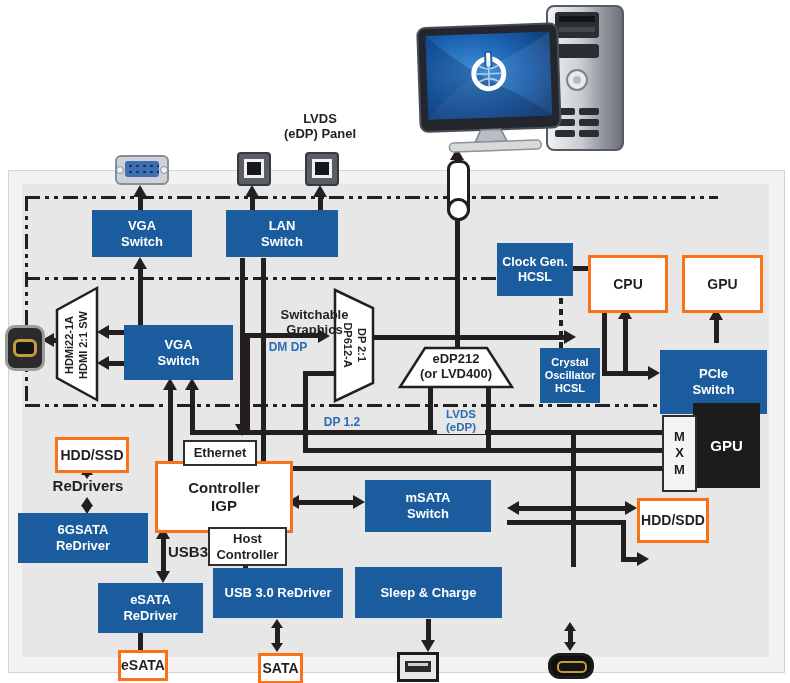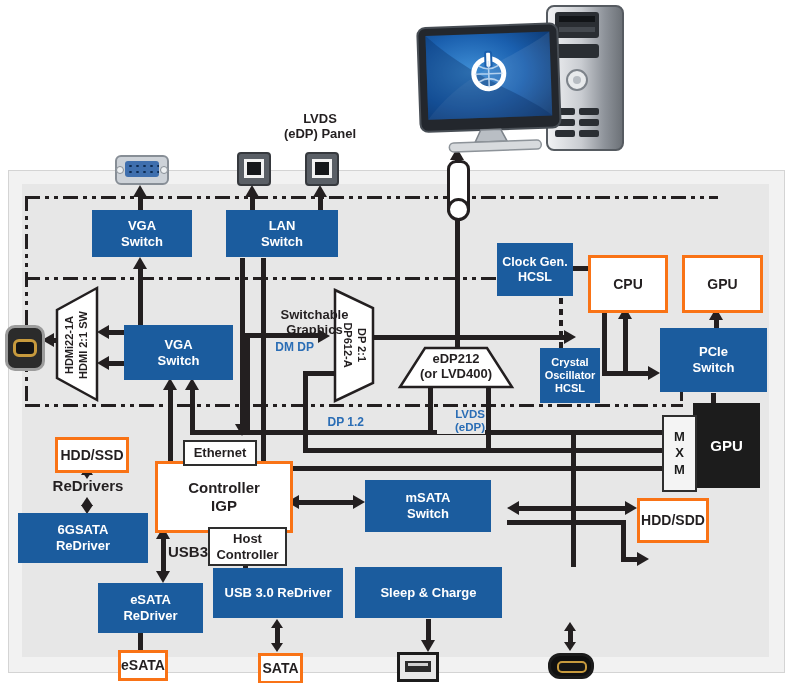--- a/index.html
+++ b/index.html
@@ -25,21 +25,21 @@
   .ah.left{border-width:7px 12px 7px 0;border-right-color:#231f20;}
   .ah.right{border-width:7px 0 7px 12px;border-left-color:#231f20;}
   .ah.s-up{border-width:0 6px 9px 6px;border-bottom-color:#231f20;}
   .ah.s-down{border-width:9px 6px 0 6px;border-top-color:#231f20;}
   .dd-h{position:absolute;height:3px;background:repeating-linear-gradient(90deg,#231f20 0,#231f20 15px,transparent 15px,transparent 20px,#231f20 20px,#231f20 24px,transparent 24px,transparent 29px,#231f20 29px,#231f20 33px,transparent 33px,transparent 38px);}
   .dd-v{position:absolute;width:3px;background:repeating-linear-gradient(180deg,#231f20 0,#231f20 15px,transparent 15px,transparent 20px,#231f20 20px,#231f20 24px,transparent 24px,transparent 29px,#231f20 29px,#231f20 33px,transparent 33px,transparent 38px);}
   .dot-v{position:absolute;width:4px;background:repeating-linear-gradient(180deg,#231f20 0,#231f20 6px,transparent 6px,transparent 11px);}
   
   .lbl{position:absolute;font-weight:bold;white-space:pre-line;text-align:center;line-height:1.15;}
   .lbl.black{color:#231f20;font-size:13px;}
-  .lbl.bluetxt{color:#2a6db5;font-size:12px;text-align:right;}
+  .lbl.bluetxt{color:#2a6db5;font-size:12px;}
   .rot{position:absolute;display:flex;align-items:center;justify-content:center;text-align:center;
        font-weight:bold;white-space:pre-line;font-size:11px;line-height:1.25;color:#231f20;}
   
   .cyl{position:absolute;background:#fff;border:3px solid #231f20;}
   
   .vga-outer{background:#cdd2d8;border:2px solid #878e96;border-radius:6px;}
   .vga-inner{background:#3f6fae;border-radius:3px;
      background-image:radial-gradient(#0d2b52 1.1px,transparent 1.3px);background-size:7px 6px;background-position:2px 2px;}
   .screw{background:#eceff1;border:1px solid #878e96;border-radius:50%;}
   .lanport-outer{background:#5a5f66;border:2px solid #36393e;border-radius:4px;}
@@ -182,21 +182,21 @@
 Switch</div>
   <div class="box blue" style="left:226px;top:210px;width:112px;height:47px;">LAN
 Switch</div>
   <div class="box blue" style="left:124px;top:325px;width:109px;height:55px;">VGA
 Switch</div>
   <div class="box blue" style="left:497px;top:243px;width:76px;height:53px;font-size:12.5px;">Clock Gen.
 HCSL</div>
   <div class="box blue" style="left:540px;top:348px;width:60px;height:55px;font-size:11px;">Crystal
 Oscillator
 HCSL</div>
-  <div class="box blue" style="left:660px;top:328px;width:107px;height:64px;">PCIe
+  <div class="box blue" style="left:660px;top:350px;width:107px;height:64px;">PCIe
 Switch</div>
   <div class="box blue" style="left:365px;top:480px;width:126px;height:52px;">mSATA
 Switch</div>
   <div class="box blue" style="left:18px;top:513px;width:130px;height:50px;">6GSATA
 ReDriver</div>
   <div class="box blue" style="left:98px;top:583px;width:105px;height:50px;">eSATA
 ReDriver</div>
   <div class="box blue" style="left:213px;top:568px;width:130px;height:50px;">USB 3.0 ReDriver</div>
   <div class="box blue" style="left:355px;top:567px;width:147px;height:51px;">Sleep &amp; Charge</div>
 

